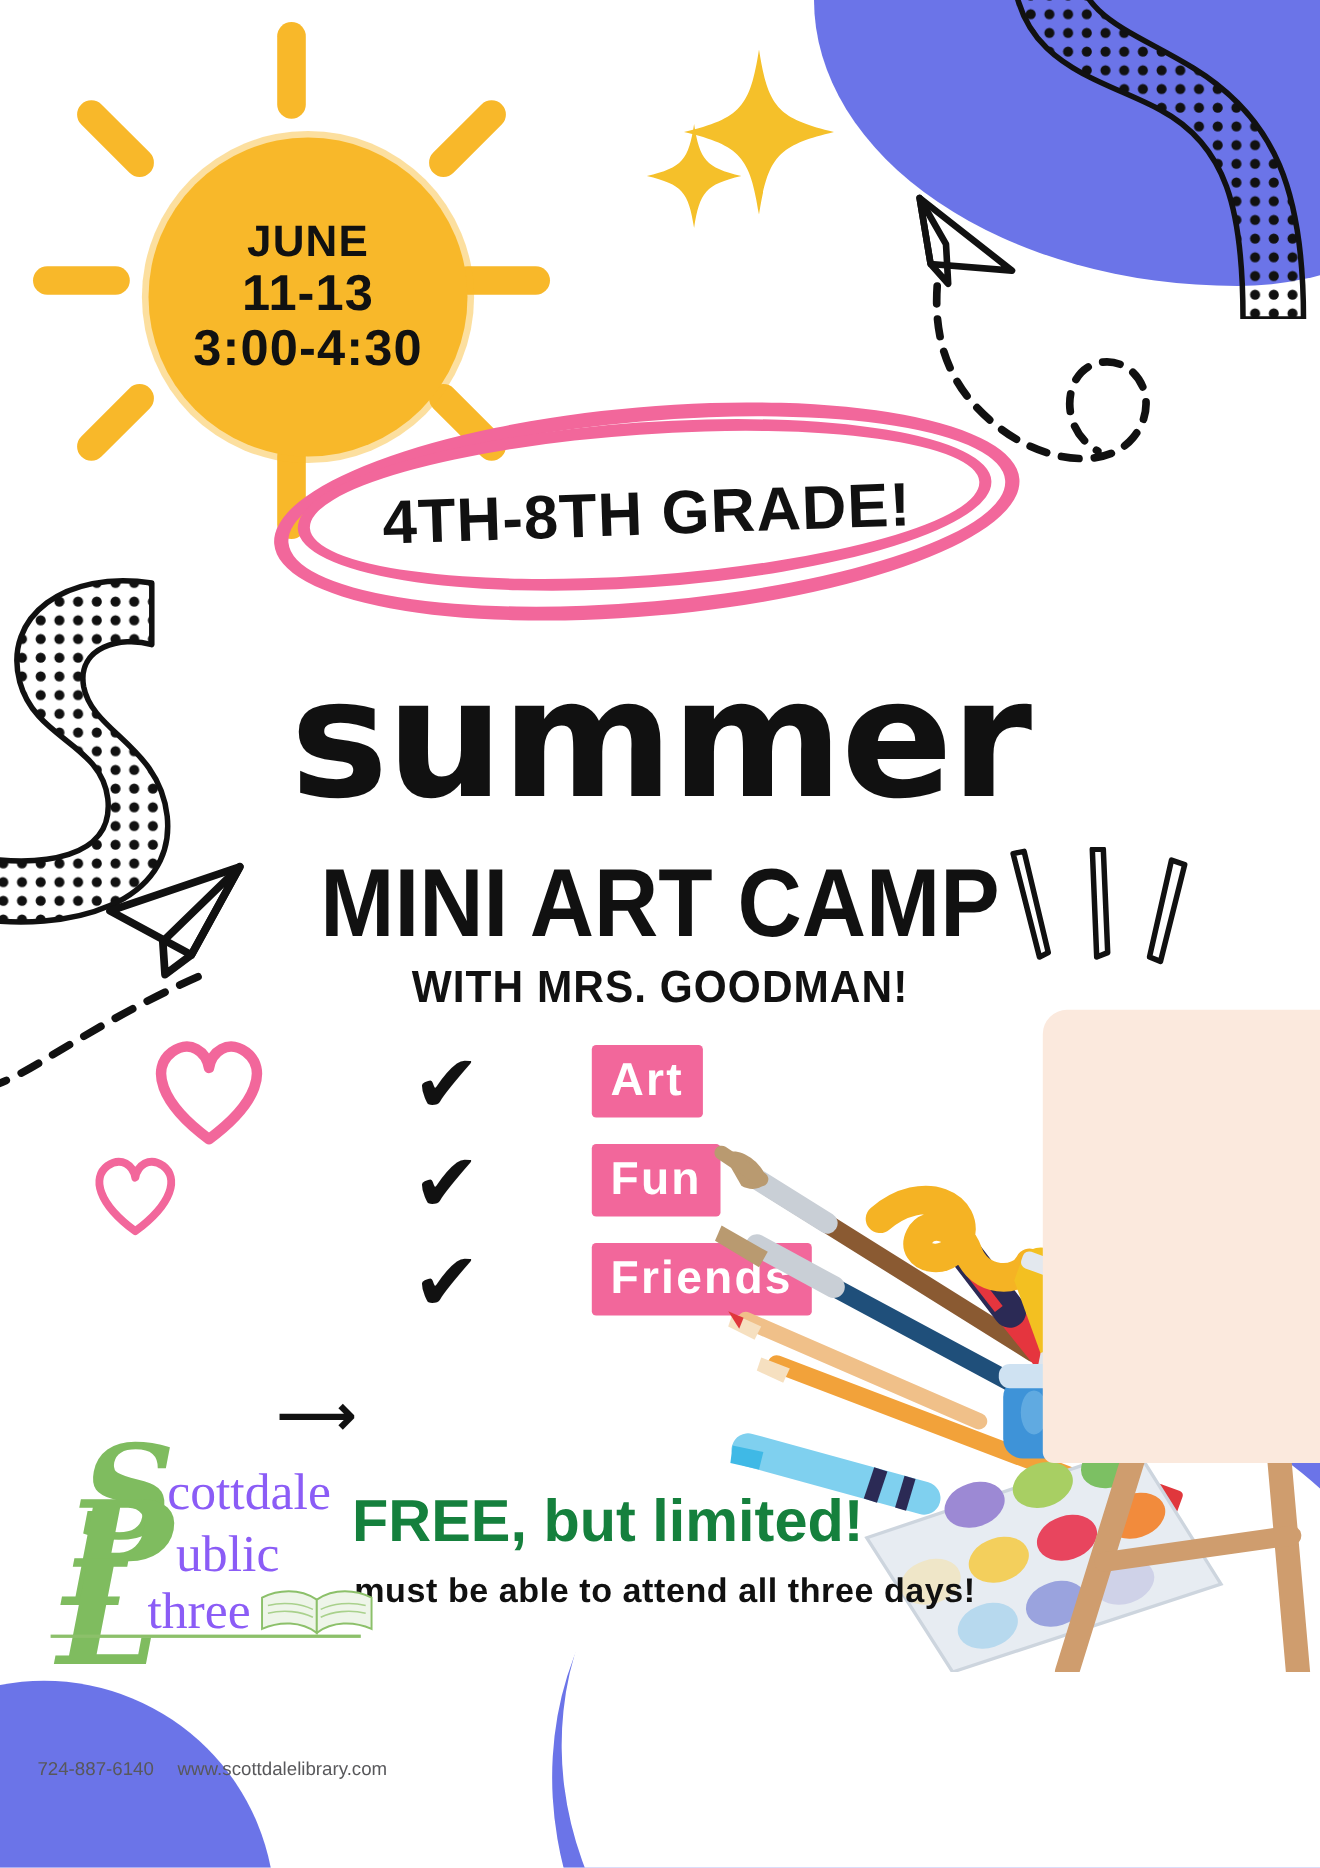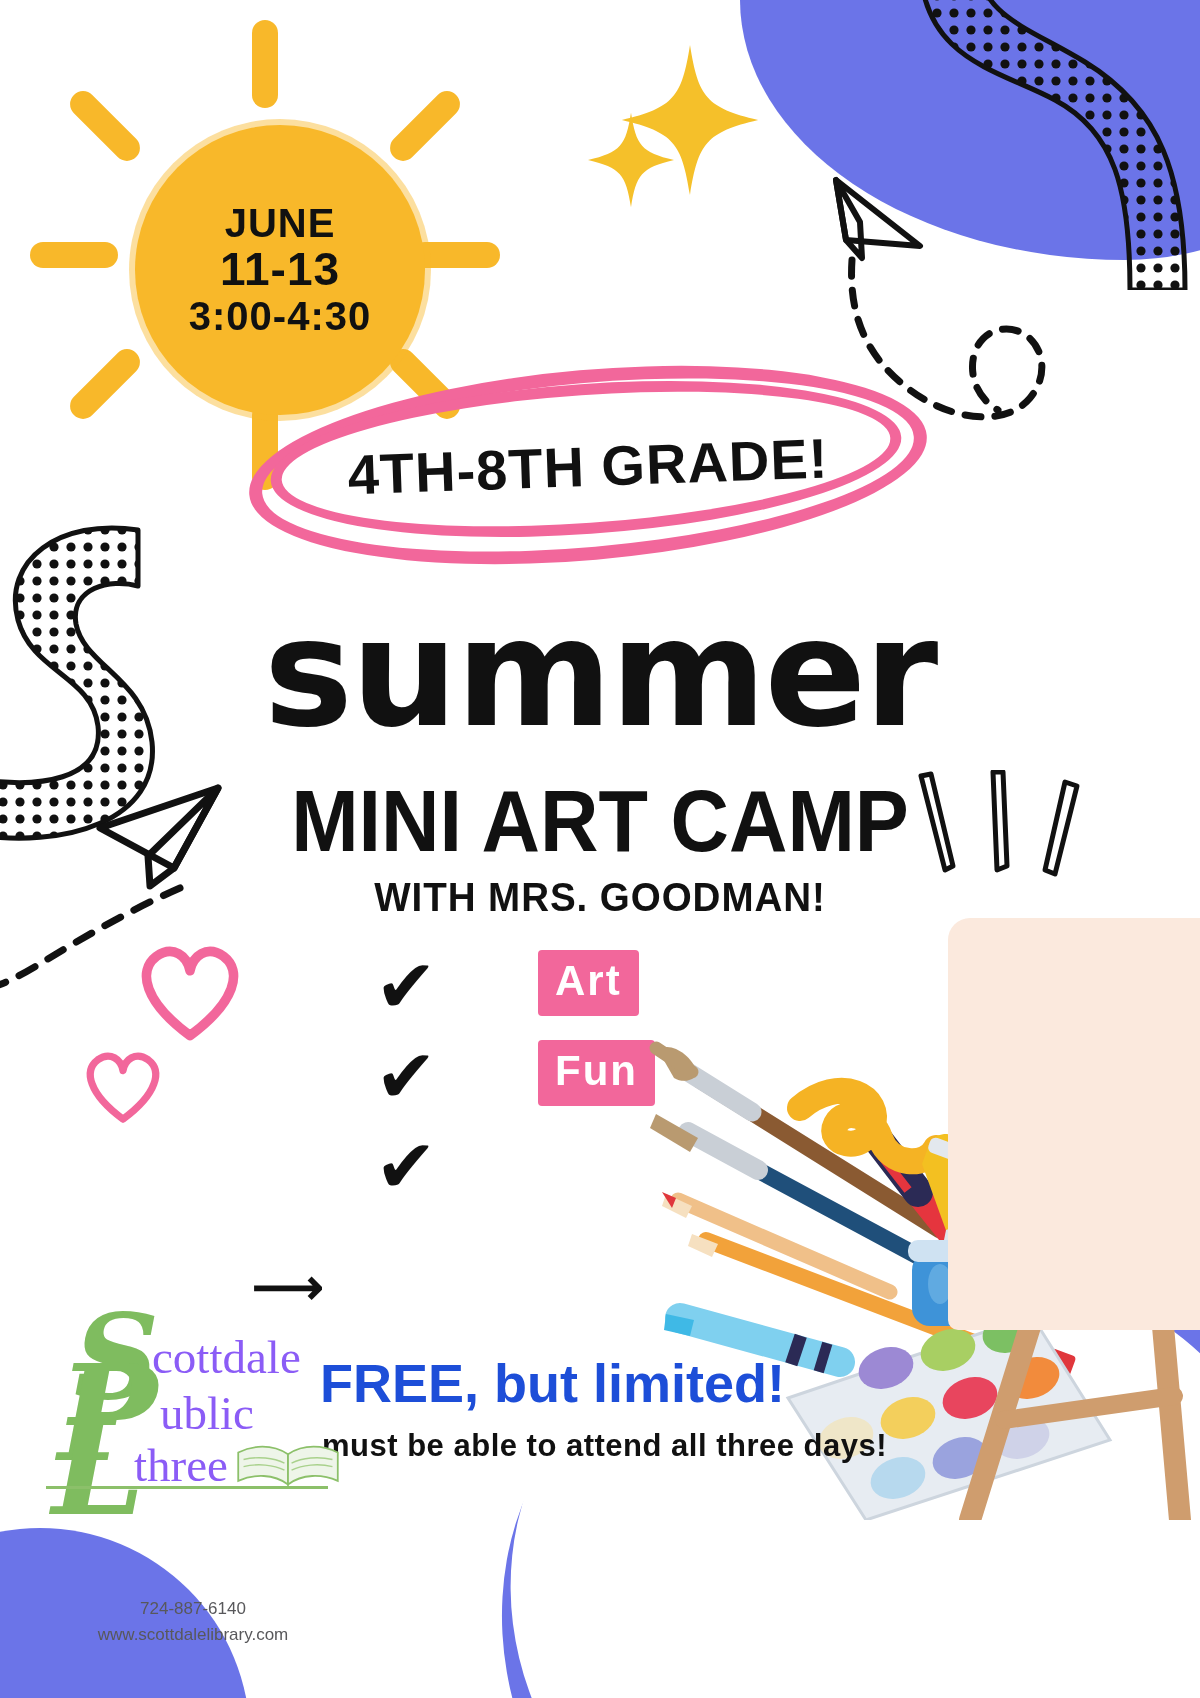--- a/index.html
+++ b/index.html
@@ -49,21 +49,21 @@
   }
   .ray{background:#f8b82a;border-radius:14px;position:absolute;}
   #sun-text{
     left:105px;top:105px;width:290px;height:290px;
     display:flex;flex-direction:column;align-items:center;justify-content:center;
     color:#111;font-family:"Liberation Sans",sans-serif;
     font-weight:700;letter-spacing:1px;line-height:1.08;text-align:center;
   }
   #sun-text .l1{font-size:40px;}
   #sun-text .l2{font-size:46px;}
-  #sun-text .l3{font-size:40px;}
+  #sun-text .l3{font-size:46px;}
 
   
   #grade-wrap{left:248px;top:370px;width:680px;height:190px;}
   .ellipse-ring{
     position:absolute;inset:0;border:13px solid #f2679b;border-radius:50%;
     transform:rotate(-5deg);
   }
   .ellipse-ring.inner{
     inset:14px 26px 26px 22px;border-width:11px;transform:rotate(-4deg);
   }
@@ -110,21 +110,21 @@
   }
 
   
   #registration{
     left:252px;top:1262px;font-size:52px;font-weight:700;color:#111;
     font-family:"Liberation Sans",sans-serif;letter-spacing:0px;
     display:flex;align-items:center;gap:18px;
   }
   #reg-arrow{font-size:50px;line-height:1;}
   #free-line{
-    left:320px;top:1352px;font-size:54px;font-weight:700;color:#1d4ed8;
+    left:320px;top:1352px;font-size:54px;font-weight:700;color:#15803d;
     font-family:"Liberation Sans",sans-serif;
   }
   #three-days{
     left:322px;top:1428px;font-size:31px;font-weight:700;color:#111;
     font-family:"Liberation Sans",sans-serif;letter-spacing:.5px;
   }
 
   
   #logo{left:38px;top:1290px;width:300px;height:240px;}
   .script{
@@ -136,21 +136,21 @@
     line-height:1;
   }
   #logo-rule{
     position:absolute;left:8px;top:196px;width:282px;height:3px;background:#8cc06a;
   }
   #logo-book{position:absolute;left:196px;top:150px;width:108px;height:48px;}
   #footer-lines{
     left:28px;top:1596px;width:330px;text-align:center;color:#58585b;
     font-family:"Liberation Sans",sans-serif;font-size:17px;line-height:1.55;
   }
-  #footer-row2{display:flex;justify-content:space-between;padding:0 6px;flex-direction:column;}
+  #footer-row2{display:flex;justify-content:space-between;padding:0 6px;}
 
   
   #art-supplies{left:640px;top:900px;width:560px;height:620px;}
 
   
   .doodle{position:absolute;}
 </style>
 </head>
 <body>
 
@@ -255,20 +255,21 @@
     <div class="check-row">
       <div class="check-mark">✔</div>
       <div class="chip">Art</div>
     </div>
     <div class="check-row">
       <div class="check-mark">✔</div>
       <div class="chip">Fun</div>
     </div>
     <div class="check-row">
       <div class="check-mark">✔</div>
+      <div class="chip">Friends</div>
     </div>
   </div>
 
   <svg class="abs" id="art-supplies" viewBox="0 0 560 620">
 
     <g>
       <path d="M60 180 L300 330" stroke="#8a5a32" stroke-width="17" stroke-linecap="round"></path>
       <path d="M48 172 L112 212" stroke="#c9cfd6" stroke-width="19" stroke-linecap="round"></path>
       <path d="M18 150 C 30 140, 52 156, 56 170 C 58 180, 44 184, 34 178 Z" fill="#b99a70"></path>
       <path d="M16 148 L52 172" stroke="#b99a70" stroke-width="13" stroke-linecap="round"></path>

